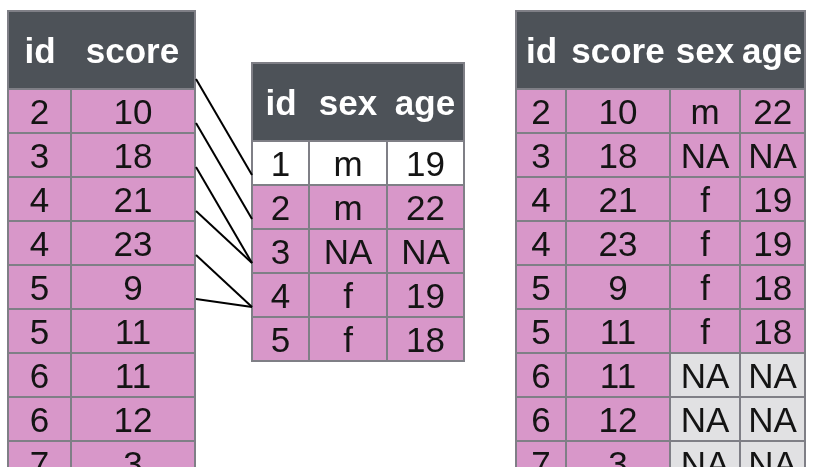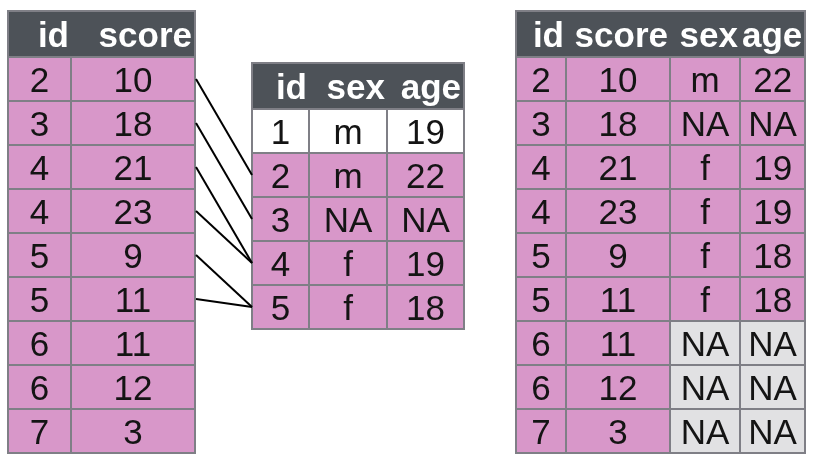--- a/index.html
+++ b/index.html
@@ -30,23 +30,23 @@
     border-collapse: collapse;
     table-layout: fixed;
     border: 2px solid var(--border);
   }
   table.tbl th {
     background: var(--header-bg);
     color: var(--header-text);
     font-weight: bold;
     font-size: 35px;
     height: 44px;
-    padding: 0 2px;
+    padding: 16px 2px;
     border: none;
-    text-align: right;
+    text-align: center;
     line-height: 1;
   }
   table.tbl td {
     font-size: 35px;
     color: var(--cell-text);
     text-align: center;
     vertical-align: middle;
     height: 42px;
     padding: 0 2px;
     border: 2px solid var(--border);

